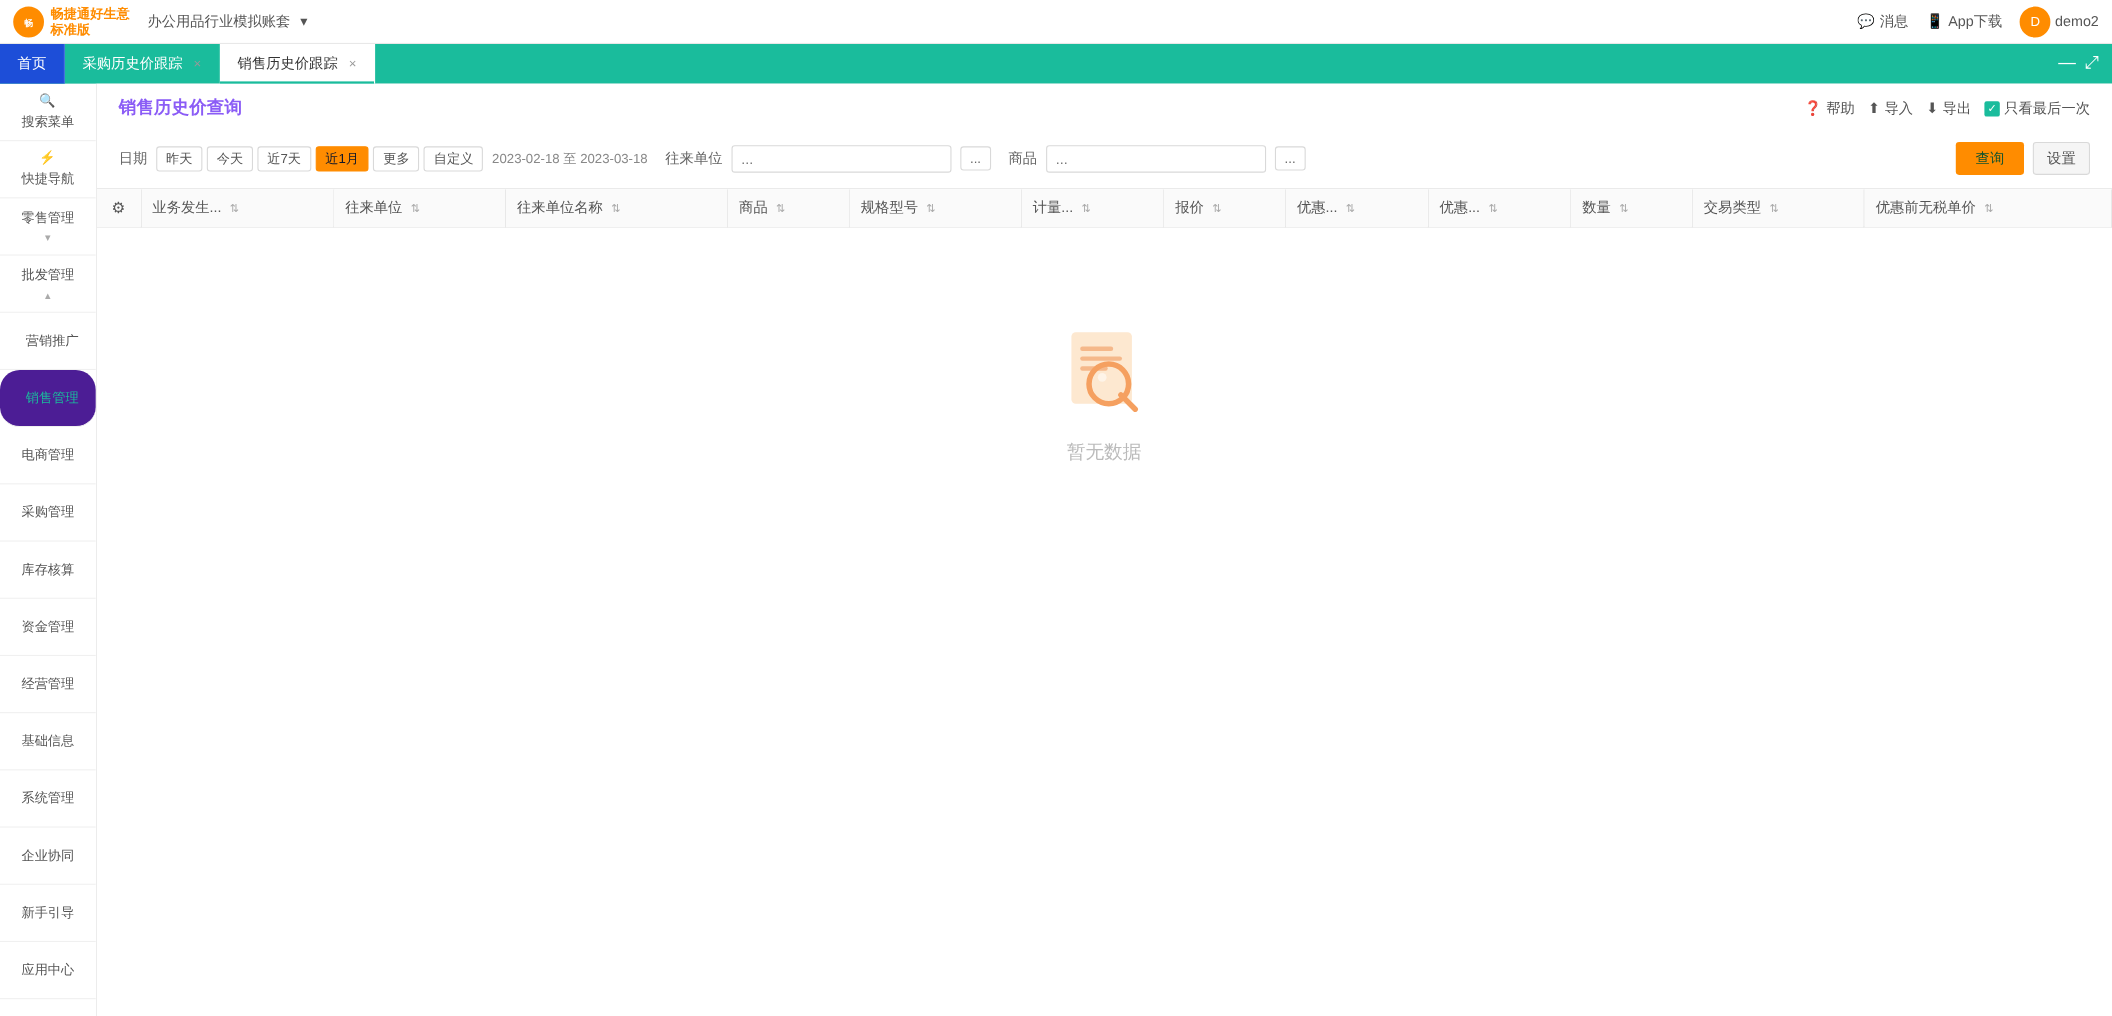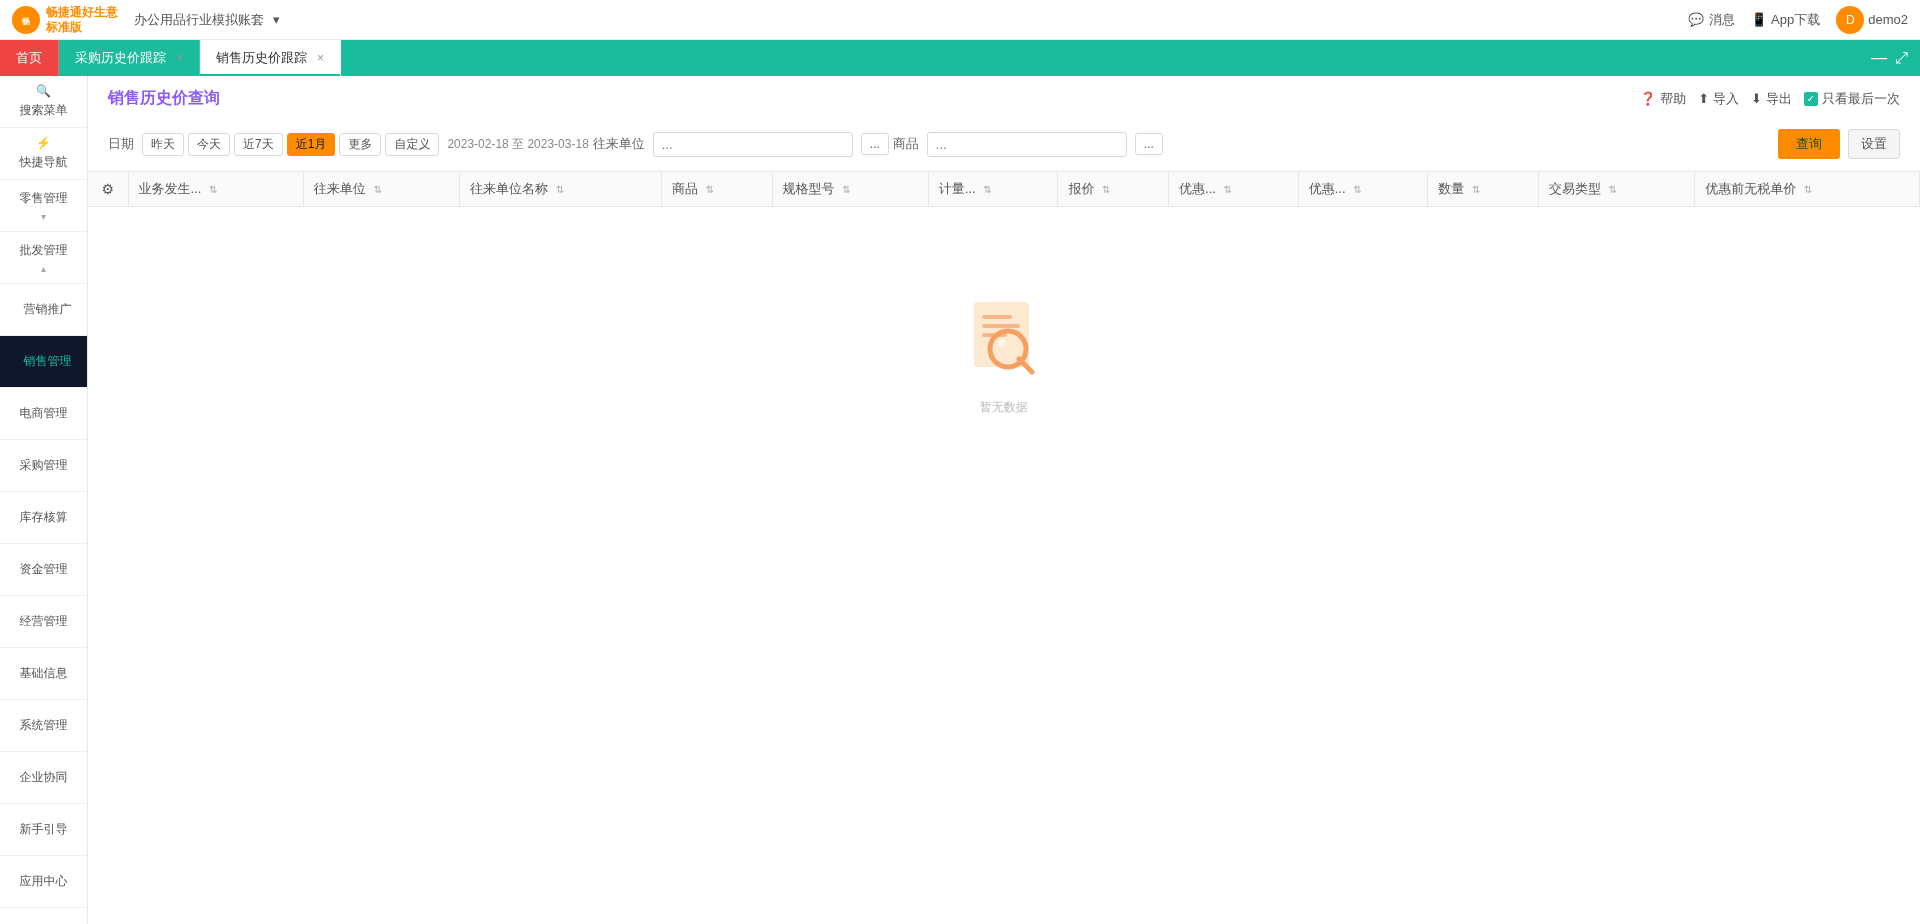--- a/index.html
+++ b/index.html
@@ -38,21 +38,21 @@
       display: flex;
       align-items: center;
       padding: 0 16px;
       cursor: pointer;
       color: #fff;
       font-size: 13px;
       gap: 6px;
       position: relative;
       border-right: 1px solid rgba(255,255,255,0.2);
     }
-    .tab-item.home { background: #ef4444; font-family: Liberation Serif, serif; }
+    .tab-item.home { background: #1d4ed8; font-family: Liberation Serif, serif; }
     .tab-item.active { background: #fff; color: #333; }
     .tab-item.active::after {
       content: '';
       position: absolute;
       bottom: 0; left: 0; right: 0;
       height: 2px;
       background: #1abc9c;
     }
     .tab-close { font-size: 12px; color: #999; cursor: pointer; margin-left: 4px; }
     .tab-bar-actions { margin-left: auto; display: flex; align-items: center; padding: 0 12px; gap: 8px; }
@@ -78,21 +78,21 @@
       justify-content: center;
       padding: 12px 6px;
       cursor: pointer;
       font-size: 12px;
       color: #555;
       border-bottom: 1px solid #f0f0f0;
       min-height: 52px;
       text-align: center;
       gap: 4px;
     }
-    .sidebar-item.active { color: #1abc9c; background: #0f172a; }
+    .sidebar-item.active { color: #1abc9c; background: #4c1d95; border-radius: 18px; }
     .sidebar-item .item-arrow { font-size: 10px; color: #aaa; }
 
     
     .content-area {
       flex: 1;
       display: flex;
       flex-direction: column;
       overflow: hidden;
       background: #f5f5f5;
     }
@@ -116,21 +116,21 @@
     .page-actions { display: flex; align-items: center; gap: 12px; font-size: 13px; color: #555; }
     .page-action-item { display: flex; align-items: center; gap: 4px; cursor: pointer; }
     .checkbox-item { display: flex; align-items: center; gap: 4px; cursor: pointer; }
     .checkbox-checked { width: 14px; height: 14px; background: #1abc9c; border-radius: 2px; display: flex; align-items: center; justify-content: center; }
     .checkbox-checked::after { content: '✓'; color: white; font-size: 10px; }
 
     
     .filter-row {
       display: flex;
       align-items: center;
-      gap: 4px;
+      gap: 16px;
       padding: 8px 0 12px;
       flex-wrap: wrap;
     }
     .filter-group { display: flex; align-items: center; gap: 8px; }
     .filter-label { color: #666; font-size: 13px; white-space: nowrap; }
     .date-filter-row { display: flex; flex-direction: column; gap: 4px; }
     .date-btns { display: flex; gap: 4px; align-items: center; }
     .date-btn {
       padding: 2px 8px;
       border: 1px solid #d9d9d9;
@@ -214,21 +214,21 @@
 
     
     .empty-state {
       display: flex;
       flex-direction: column;
       align-items: center;
       justify-content: center;
       padding: 80px 0;
       color: #ccc;
     }
-    .empty-text { font-size: 12px; color: #bbb; }
+    .empty-text { font-size: 17px; color: #bbb; }
 
     
     .empty-img { width: 100px; height: 100px; margin-bottom: 12px; }
 
     .gear-icon { font-size: 14px; }
   </style>
 </head>
 <body>
 
 <div class="top-bar">

